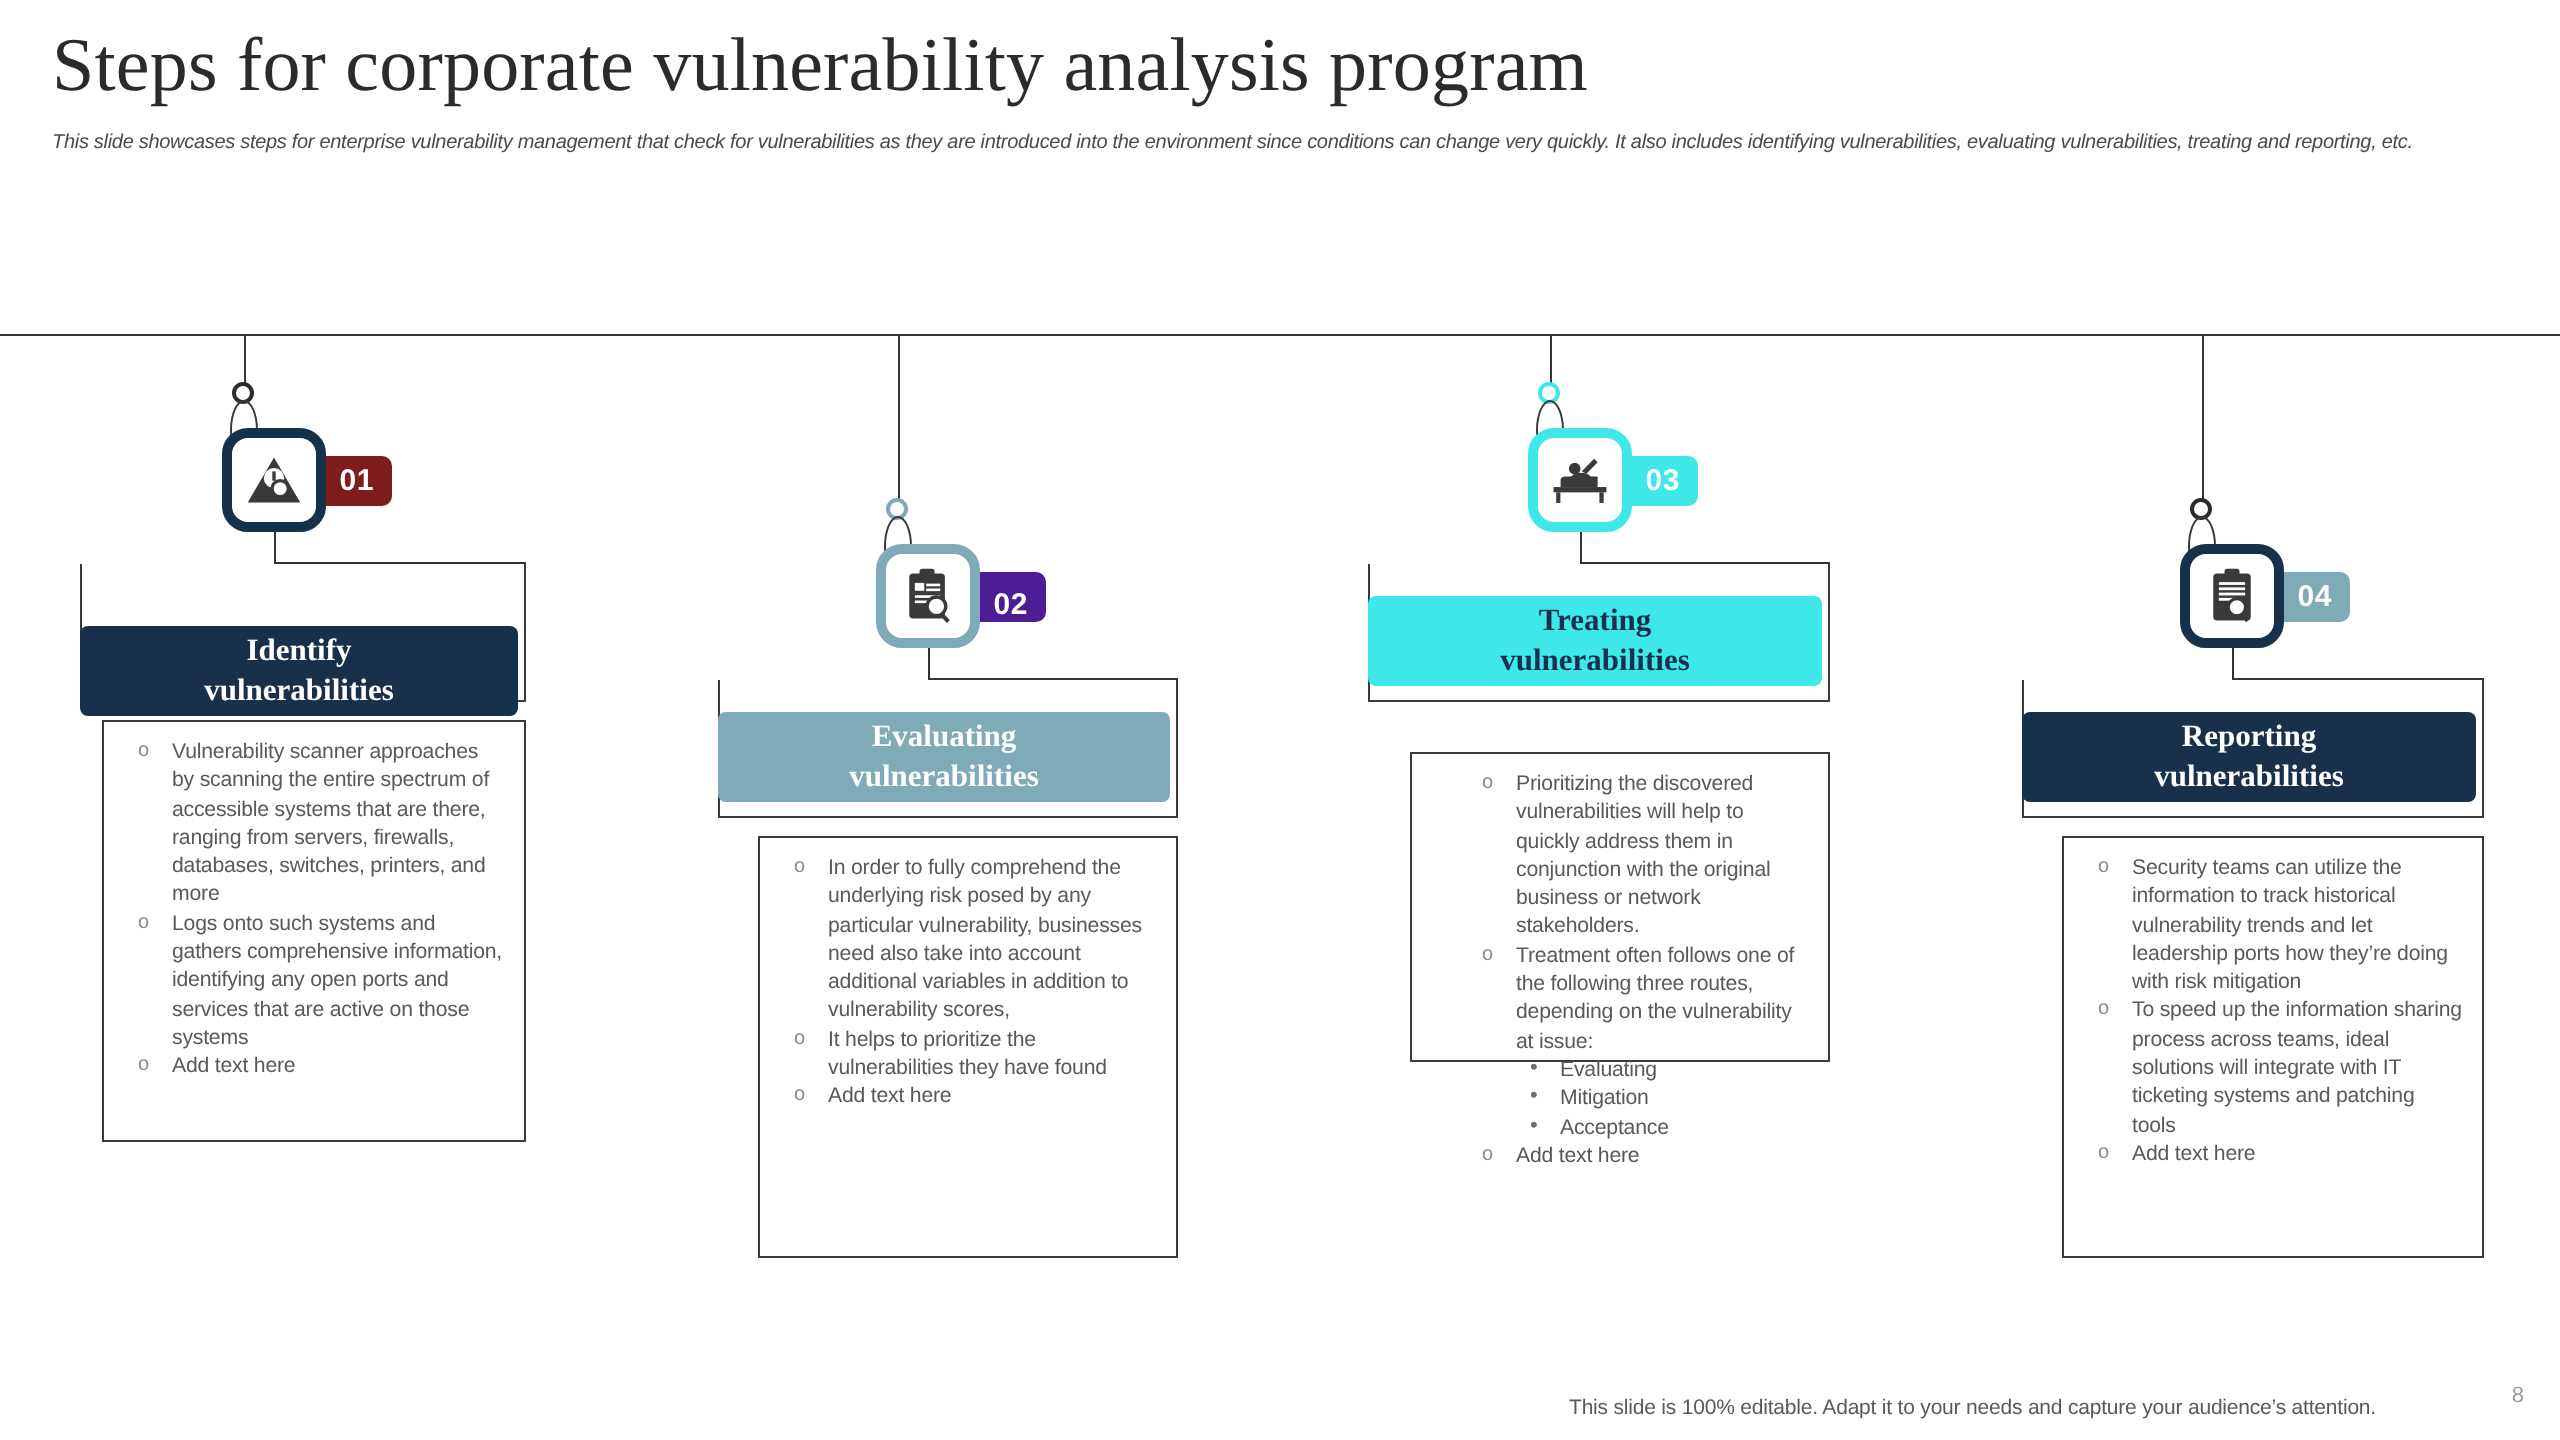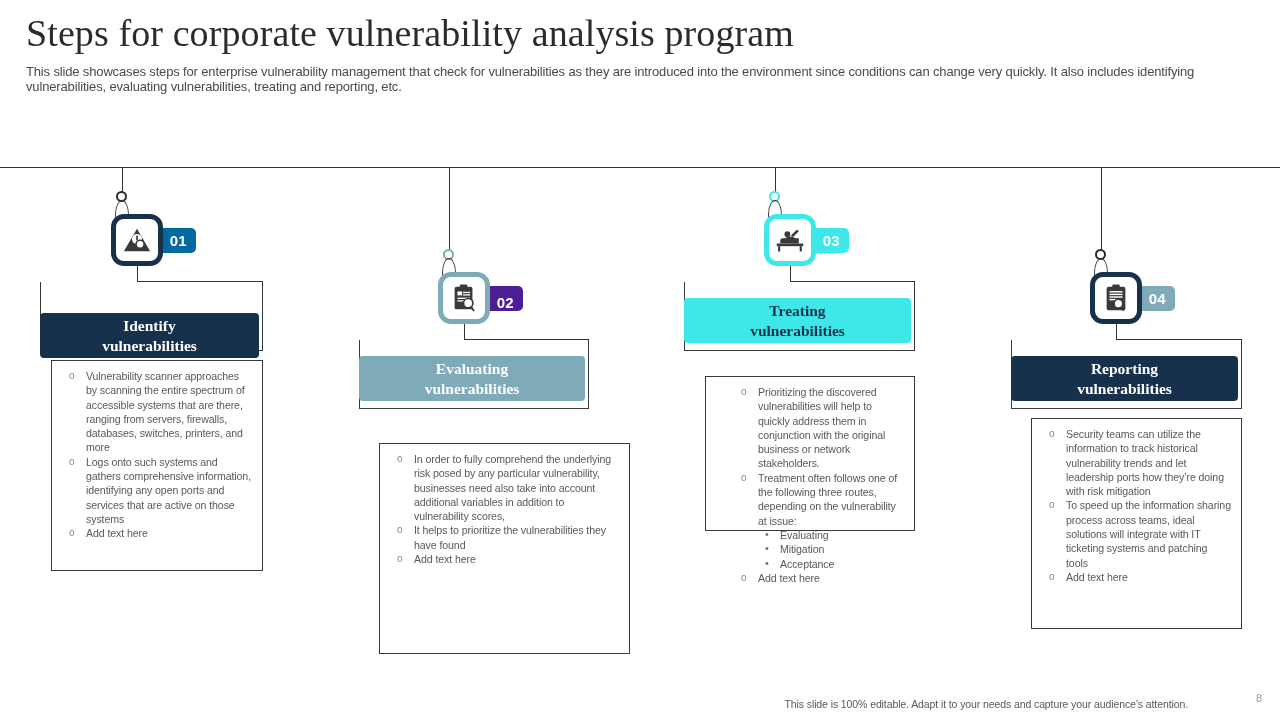--- a/index.html
+++ b/index.html
@@ -27,24 +27,25 @@
     font-weight: 400;
     color: #2b2b2b;
     letter-spacing: 0.1px;
     white-space: nowrap;
   }
   #slide-subtitle {
     position: absolute;
     left: 26px;
     top: 64px;
     width: 1195px;
-    font-size: 13px;
+    font-size: 10px;
     line-height: 15px;
     color: #4a4a4a;
     letter-spacing: -0.15px;
+    font-style: italic;
   }
 
   
   #top-rail {
     position: absolute;
     left: 0;
     top: 167px;
     width: 1280px;
     height: 1.4px;
     background: #333333;
@@ -232,21 +233,21 @@
 
 <div id="top-rail"></div>
 
 <div id="steps-layer">
     <div class="hanger" style="left: 107px; top: 168px; height: 56px;">
       <div class="dropline" style="height: 26px;"></div>
       <div class="ring" style="top: 23px; border: 2px solid rgb(43, 43, 43);"></div>
       <div class="loop" style="top: 32px;"></div>
       <div class="pin" style="top: 47px; background: rgb(23, 49, 77);"></div>
     </div>
-    <div class="num-pill" style="left: 154px; top: 228px; background: #0369a1; color: rgb(255, 255, 255);">
+    <div class="num-pill" style="left: 154px; top: 228px; background: #7f1d1d; color: rgb(255, 255, 255);">
       <span>01</span>
     </div>
     <div class="badge" style="left: 111px; top: 214px; border: 5px solid rgb(23, 49, 77);">
       <span>
         <svg width="30" height="30" viewBox="0 0 32 32">
       <path d="M16 4 L30 28 H2 Z" fill="#3a3a3a"></path>
       <circle cx="16" cy="15" r="5.4" fill="#fff"></circle>
       <rect x="15.1" y="11.4" width="1.8" height="5" fill="#3a3a3a"></rect>
       <rect x="15.1" y="17.4" width="1.8" height="1.8" fill="#3a3a3a"></rect>
       <circle cx="19.3" cy="20.6" r="4.3" fill="#fff" stroke="#3a3a3a" stroke-width="1.7"></circle>
@@ -294,21 +295,21 @@
       </span>
     </div>
     <div class="elbow" style="left: 0px; top: 0px; width: 1280px; height: 720px; pointer-events: none;">
       <div class="v" style="left: 464px; top: 324px; height: 15px;"></div>
       <div style="position: absolute; left: 464px; top: 339px; width: 125px; height: 1.1px; background: rgb(51, 51, 51);"></div>
     </div>
     <div class="card-outline" style="left: 359px; top: 340px; width: 230px; height: 69px; border-top: none;"></div>
     <div class="card-header" style="left: 359px; top: 356px; width: 226px; height: 45px; background: rgb(127, 170, 184); color: rgb(255, 255, 255);">
       <div><span>Evaluating</span><br><span>vulnerabilities</span></div>
     </div>
-    <div class="card-body" style="left: 379px; top: 418px; width: 251px; height: 211px; margin-top: 25px;">
+    <div class="card-body" style="left: 379px; top: 418px; width: 210px; height: 211px;">
       <ul class="bullets">
         <li><span>In order to fully comprehend the underlying risk posed by any particular vulnerability, businesses need also take into account additional variables in addition to vulnerability scores,</span></li>
         <li><span>It helps to prioritize the vulnerabilities they have found</span></li>
         <li><span>Add text here</span></li>
       </ul>
     </div>
     <div class="hanger" style="left: 760px; top: 168px; height: 56px;">
       <div class="dropline" style="height: 26px;"></div>
       <div class="ring" style="top: 23px; border: 2px solid rgb(62, 232, 232);"></div>
       <div class="loop" style="top: 32px;"></div>

